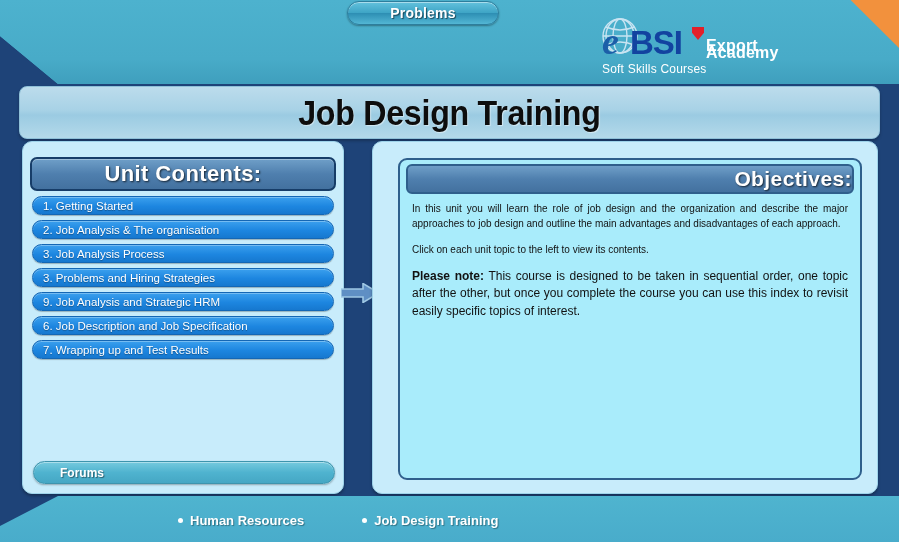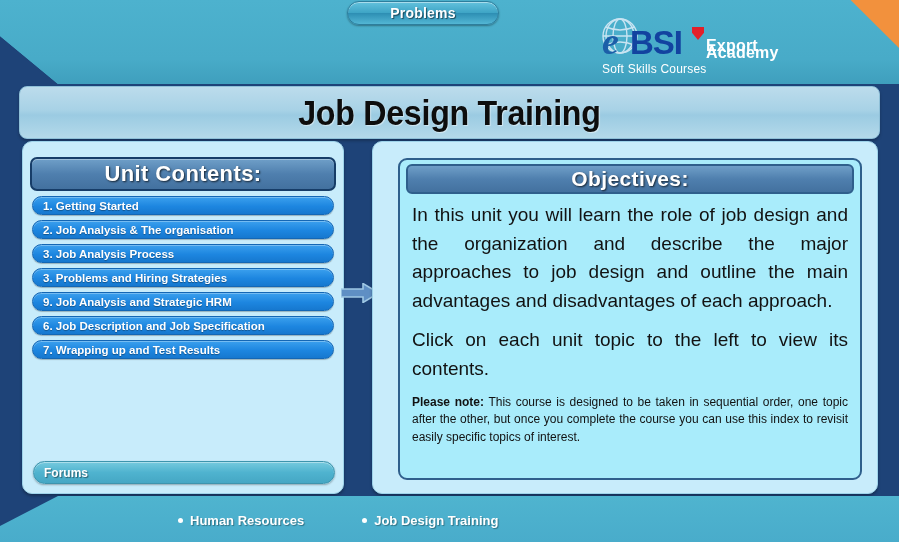--- a/index.html
+++ b/index.html
@@ -120,30 +120,30 @@
     height:19px; margin-bottom:5px;
     border-radius:10px;
     background:linear-gradient(180deg,#3ba0ee 0%, #1d86e0 55%, #1678cf 100%);
     border:1px solid #1467b5;
     box-shadow:0 1px 1px rgba(0,0,0,.25), inset 0 1px 0 rgba(255,255,255,.3);
     display:flex; align-items:center;
     padding-left:10px;
     cursor:pointer;
   }
   .unit-item-label {
-    color:#ffffff; font-size:11.5px; font-weight:bold; white-space:nowrap;
+    color:#ffffff; font-size:11.5px; font-weight:normal; white-space:nowrap;
     text-shadow:0 1px 1px rgba(0,0,0,.35);
   }
   .forums-btn {
     position:absolute; left:10px; bottom:9px; width:302px; height:23px;
     border-radius:12px;
     background:linear-gradient(180deg,#76cade 0%, #4fb3cf 50%, #45a7c4 100%);
     border:1px solid #3d94ad;
     box-shadow:0 1px 2px rgba(0,0,0,.3), inset 0 1px 0 rgba(255,255,255,.4);
-    display:flex; align-items:center; padding-left:10px;
+    display:flex; align-items:center; padding-left:26px;
     cursor:pointer;
     text-align:center;
   }
   .forums-label {
     color:#ffffff; font-size:12px; font-weight:bold;
     text-shadow:1px 1px 1px rgba(0,0,0,.45);
   }
 
   
   .arrow-connector {
@@ -163,29 +163,29 @@
     position:absolute; left:25px; top:16px; width:464px; height:322px;
     border-radius:9px;
     background:#a9ecfb;
     border:2px solid #2f5f8c;
   }
   .objectives-header {
     width:448px; height:30px; margin:4px auto 0 auto;
     border-radius:6px;
     background:linear-gradient(180deg,#6f9fc8 0%, #4f7fae 50%, #43719f 100%);
     border:2px solid #2f5f8c;
-    display:flex; align-items:center; justify-content:center;
+    display:flex; align-items:center; justify-content:flex-end;
   }
   .objectives-header-text {
     color:#ffffff; font-size:21px; font-weight:bold; letter-spacing:.4px;
     text-shadow:1px 1px 2px rgba(0,0,0,.7);
   }
   .objectives-body { padding:7px 12px 0 12px; }
   .obj-para {
-    color:#121212; font-size:19px; line-height:1.5;
+    color:#121212; font-size:10px; line-height:1.5;
     text-align:justify; margin-bottom:11px;
   }
   .obj-note {
     color:#121212; font-size:12px; line-height:1.45;
     text-align:justify;
   }
   .obj-note b { font-weight:bold; }
 
   
   .footer-band {

